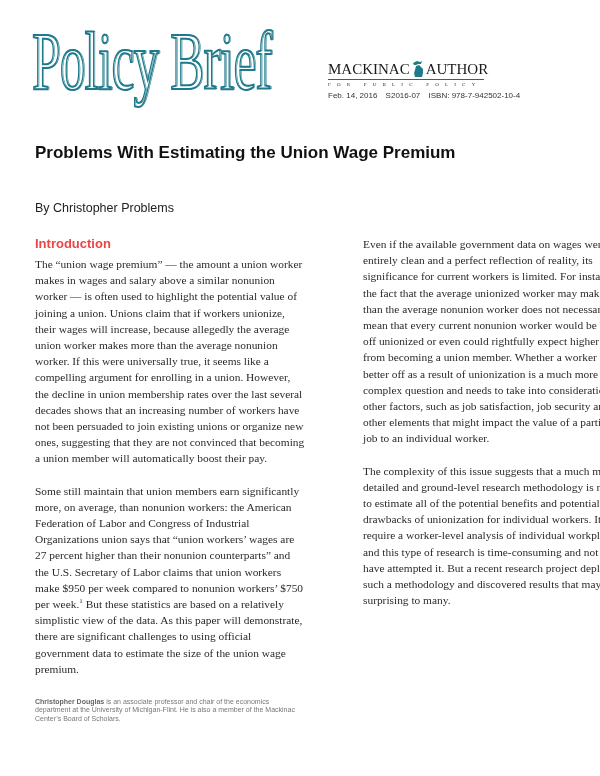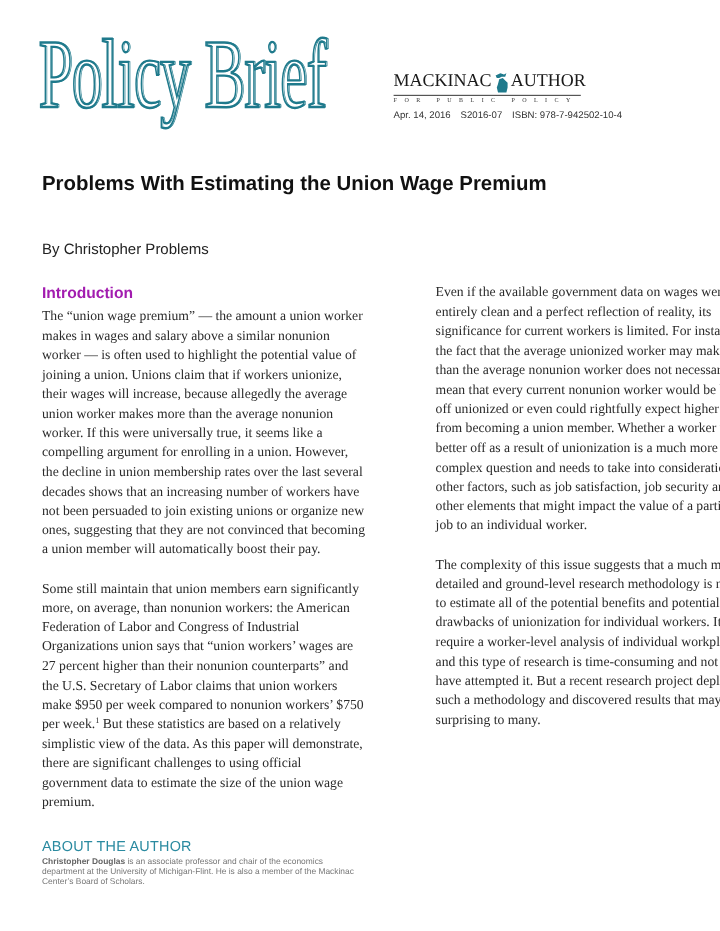--- a/index.html
+++ b/index.html
@@ -20,21 +20,21 @@
     font-size:82px; line-height:96px; letter-spacing:-1px;
     color:transparent;
     -webkit-text-stroke:0.8px #1f7a8c;
     transform:scaleX(0.62) translate(2px,0); transform-origin:left top;
     white-space:nowrap;
   }
 
   .org { position:absolute; left:328px; top:60px; width:260px; }
   .org-name {
     font-family:"Liberation Serif", serif; font-size:15px; color:#1a1a1a;
-    letter-spacing:0px; display:flex; align-items:flex-start; gap:0;
+    letter-spacing:0px; display:flex; align-items:center; gap:0;
     border-bottom:1px solid #555; padding-bottom:1px; width:156px;
   }
   .org-name .mi { display:inline-block; width:14px; height:18px; margin:0 1px; }
   .org-sub {
     font-family:"Liberation Serif", serif; font-size:5px; color:#333;
     letter-spacing:6.2px; margin-top:2px; white-space:nowrap;
   }
   .org-meta {
     font-family:"Liberation Sans", sans-serif; font-size:8px; color:#333;
     margin-top:4px; white-space:nowrap;
@@ -50,21 +50,21 @@
     position:absolute; left:35px; top:201px;
     font-family:"Liberation Sans", sans-serif; font-size:12.5px; color:#222;
   }
 
   .col { position:absolute; width:270px; }
   .col-left { left:35px; top:236px; }
   .col-right { left:318px; top:236px;margin-left:45px; }
 
   .section-h {
     font-family:"Liberation Sans", sans-serif; font-weight:bold;
-    font-size:13px; color:#a21caf; margin:0 0 4px 0; line-height:16px;
+    font-size:13px; color:#ef4444; margin:0 0 4px 0; line-height:16px;
   }
   .p {
     font-family:"Liberation Serif", serif; font-size:11.4px; line-height:16.2px;
     color:#2a2a2a; margin:0 0 16px 0;
   }
   .pullquote {
     font-family:"Liberation Serif", serif; font-weight:bold;
     font-size:15.2px; line-height:16.5px; color:#1f7a8c;
     margin:24px 0 24px 7px; width:250px;
   }
@@ -95,36 +95,35 @@
     <span class="mi">
       <svg width="14" height="18" viewBox="0 0 14 18">
         <path d="M2 3 L6 1 L9 2 L11 1 L10 4 L7 4 L5 5 L3 5 Z" fill="#1f7a8c"></path>
         <path d="M5 6 L8 5 L10 7 L12 9 L12 13 L11 17 L4 17 L3 13 L4 10 Z" fill="#1f7a8c"></path>
       </svg>
     </span>
     <span>AUTHOR</span>
   </div>
   <div class="org-sub">FOR PUBLIC POLICY</div>
   <div class="org-meta">
-    <span>Apr. 14, 2016</span>
+    <span>Feb. 14, 2016</span>
     <span>S2016-07</span>
     <span>ISBN: 978-7-942502-10-4</span>
   </div>
 </div>
 
 <div class="headline">Problems With Estimating the Union Wage Premium</div>
 <div class="byline">By Christopher Problems</div>
 
 <div class="col col-left">
   <h2 class="section-h">Introduction</h2>
   <p class="p">The “union wage premium” — the amount a union worker makes in wages and salary above a similar nonunion worker — is often used to highlight the potential value of joining a union. Unions claim that if workers unionize, their wages will increase, because allegedly the average union worker makes more than the average nonunion worker. If this were universally true, it seems like a compelling argument for enrolling in a union. However, the decline in union membership rates over the last several decades shows that an increasing number of workers have not been persuaded to join existing unions or organize new ones, suggesting that they are not convinced that becoming a union member will automatically boost their pay.</p>
   <p class="p"><span>Some still maintain that union members earn significantly more, on average, than nonunion workers: the American Federation of Labor and Congress of Industrial Organizations union says that “union workers’ wages are 27 percent higher than their nonunion counterparts” and the U.S. Secretary of Labor claims that union workers make $950 per week compared to nonunion workers’ $750 per week.</span><sup>1</sup><span> But these statistics are based on a relatively simplistic view of the data. As this paper will demonstrate, there are significant challenges to using official government data to estimate the size of the union wage premium.</span></p>
 </div>
 
 <div class="col col-right">
   <p class="p">Even if the available government data on wages were entirely clean and a perfect reflection of reality, its significance for current workers is limited. For instance, the fact that the average unionized worker may make more than the average nonunion worker does not necessarily mean that every current nonunion worker would be better off unionized or even could rightfully expect higher wages from becoming a union member. Whether a worker will be better off as a result of unionization is a much more complex question and needs to take into consideration other factors, such as job satisfaction, job security and other elements that might impact the value of a particular job to an individual worker.</p>
   <p class="p">The complexity of this issue suggests that a much more detailed and ground-level research methodology is needed to estimate all of the potential benefits and potential drawbacks of unionization for individual workers. It would require a worker-level analysis of individual workplaces, and this type of research is time-consuming and not many have attempted it. But a recent research project deployed such a methodology and discovered results that may be surprising to many.</p>
 </div>
 
 <div class="about">
-  <div class="about-h">ABOUT THE AUTHOR</div>
   <div class="about-text"><b>Christopher Douglas</b><span> is an associate professor and chair of the economics department at the University of Michigan-Flint. He is also a member of the Mackinac Center’s Board of Scholars.</span></div>
 </div>
 
 </body></html>

